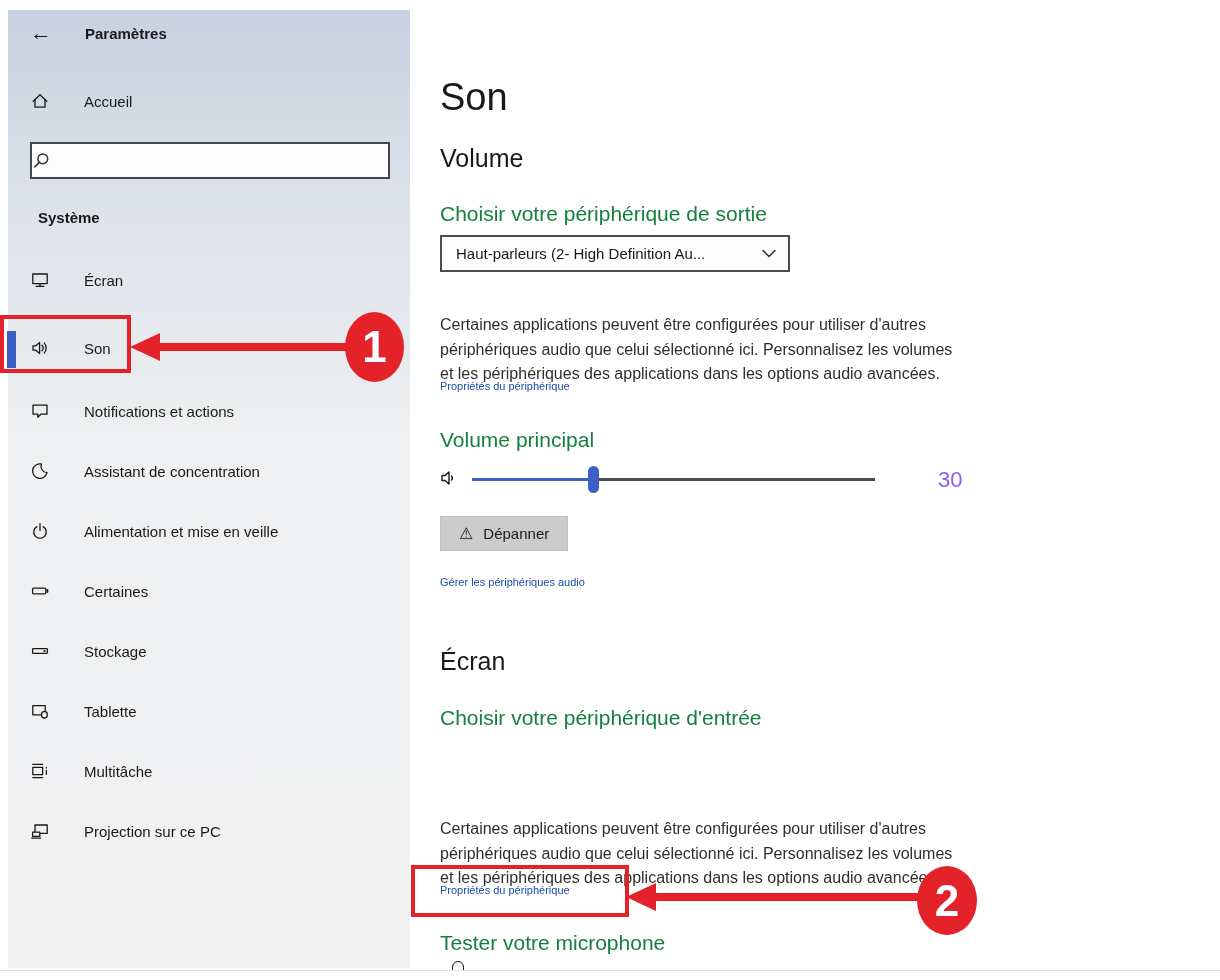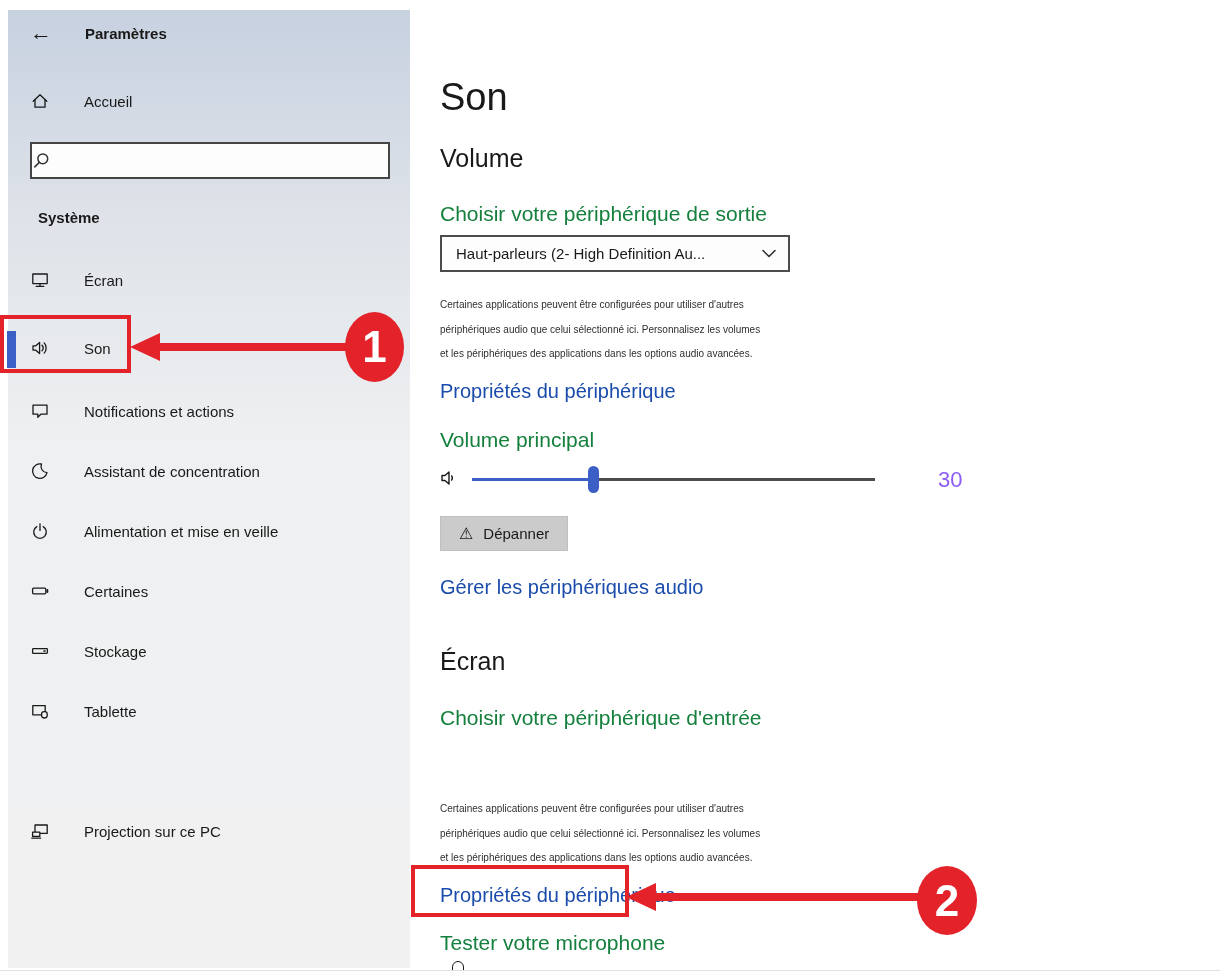--- a/index.html
+++ b/index.html
@@ -28,22 +28,22 @@
     color:#222;padding:0 8px 0 12px;font-family:"Liberation Sans",sans-serif;}
   .search-box input::placeholder{color:#2b2b2b;opacity:1;}
   .search-box svg{margin-right:10px;flex:0 0 18px;}
   .accent-bar{position:absolute;left:7px;top:331px;width:9px;height:37px;background:var(--accent);}
 
   
   .abs{position:absolute;}
   .main-title{left:440px;top:76px;font-size:38px;font-weight:300;color:#191919;}
   .section-h{font-size:25px;font-weight:300;color:#191919;}
   .field-label{font-size:21px;color:#15803d;}
-  .para{font-size:10px;line-height:24.5px;color:#2f2f2f;white-space:pre-line;}
-  .link{font-size:20px;color:var(--link);cursor:pointer;}
+  .para{font-size:16px;line-height:24.5px;color:#2f2f2f;white-space:pre-line;margin-top:20px;}
+  .link{font-size:11px;color:var(--link);cursor:pointer;}
   .select{width:350px;height:37px;border:2px solid #4c4c4c;background:#fdfdfd;display:flex;
     align-items:center;justify-content:space-between;padding:0 12px 0 14px;font-size:15px;
     color:#191919;cursor:pointer;}
   .slider{width:403px;height:28px;cursor:pointer;}
   .slider .rail{position:absolute;left:0;top:12px;width:100%;height:3px;background:#4c4c4c;}
   .slider .fill{position:absolute;left:0;top:12px;height:3px;background:var(--accent);}
   .slider .thumb{position:absolute;top:0;width:11px;height:27px;border-radius:6px;
     background:var(--accent);cursor:grab;}
   .vol-value{font-size:22px;color:#8b5cf6;}
   .btn{height:35px;background:#cbcbcb;border:1px solid #c0c0c0;display:inline-flex;
@@ -146,20 +146,28 @@
     </div>
 
     <div class="side-row" style="top:681px">
       <svg width="20" height="20" viewBox="0 0 20 20" fill="none" stroke="#191919" stroke-width="1.3" stroke-linecap="round" stroke-linejoin="round">
           <rect x="2.8" y="4.6" width="12.4" height="9.2"></rect>
           <rect x="11.6" y="10.6" width="5.6" height="6.4" rx="2.4" fill="#f1f1f2"></rect>
         </svg>
       <span>Tablette</span>
     </div>
 
+    <div class="side-row" style="top:741px">
+      <svg width="20" height="20" viewBox="0 0 20 20" fill="none" stroke="#191919" stroke-width="1.3" stroke-linecap="round" stroke-linejoin="round">
+          <rect x="2.8" y="6.4" width="9.8" height="7.2"></rect>
+          <path d="M2.8 3.4 H12.6 M2.8 16.6 H12.6"></path>
+          <path d="M16.4 6.6 v0.3 M16.4 9.6 v3.6"></path>
+        </svg>
+      <span>Multitâche</span>
+    </div>
 
     <div class="side-row" style="top:801px">
       <svg width="20" height="20" viewBox="0 0 20 20" fill="none" stroke="#191919" stroke-width="1.3" stroke-linecap="round" stroke-linejoin="round">
           <rect x="5" y="4" width="12.2" height="8.4"></rect>
           <rect x="2.6" y="11.2" width="7.2" height="4.2" fill="#f1f1f2"></rect>
           <path d="M1.8 17.2 H10.6"></path>
         </svg>
       <span>Projection sur ce PC</span>
     </div>
 

